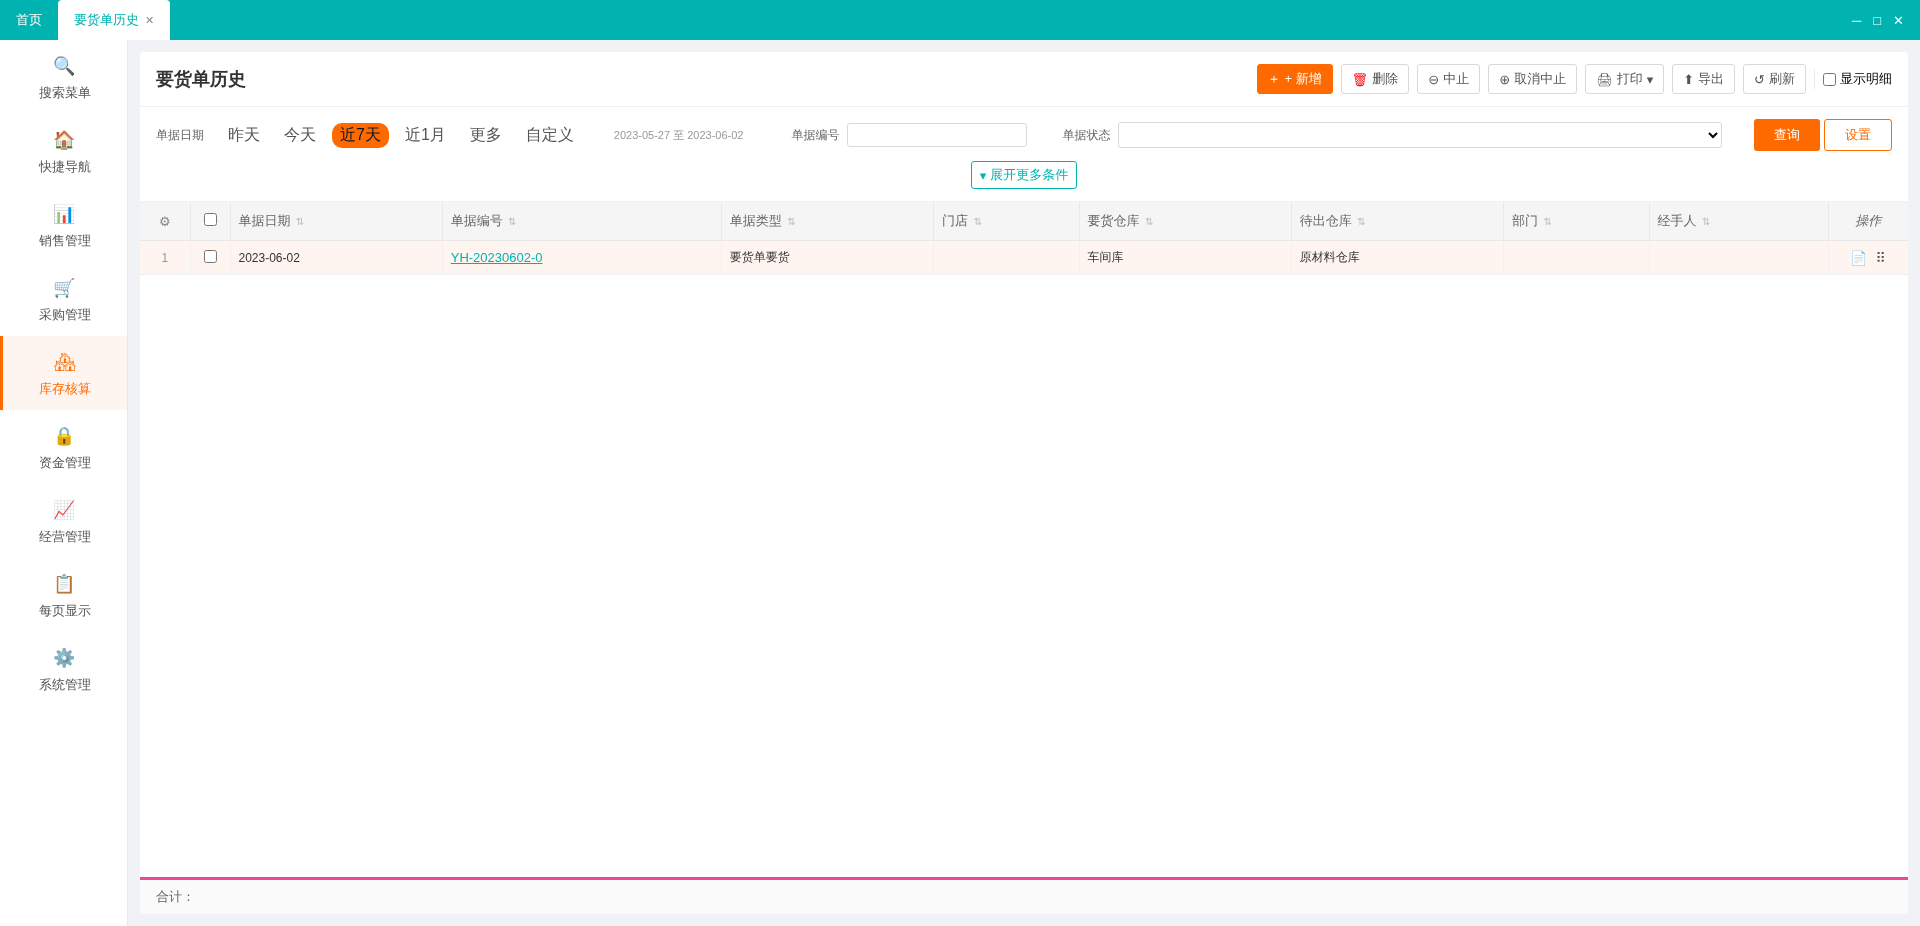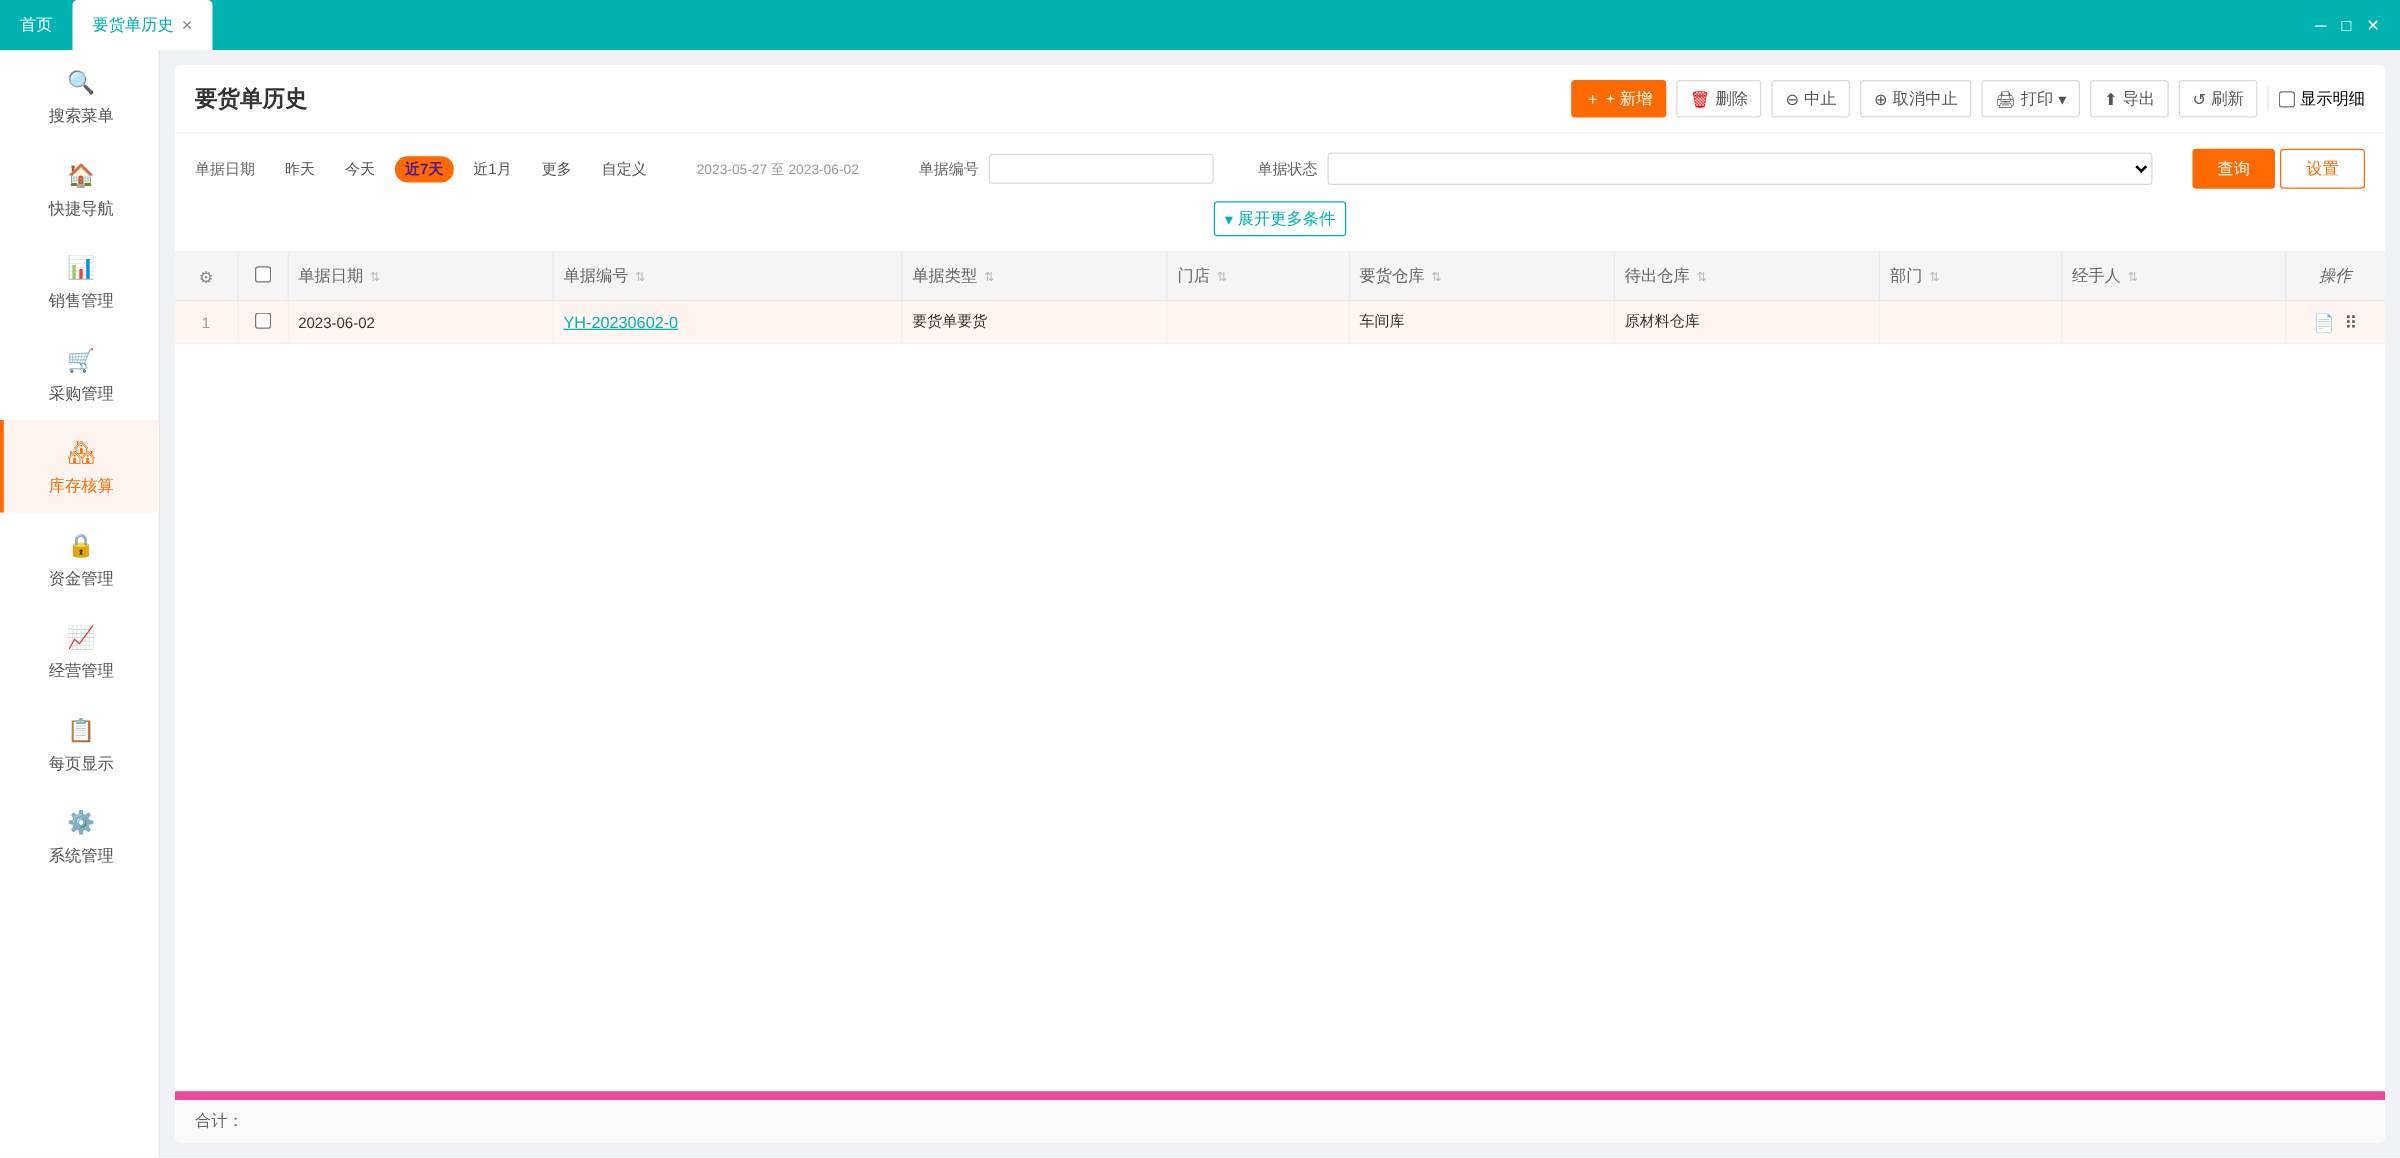--- a/index.html
+++ b/index.html
@@ -164,27 +164,26 @@
     }
     .filter-date-shortcuts {
       display: flex;
       align-items: center;
       gap: 8px;
     }
     .date-shortcut {
       padding: 2px 8px;
       border-radius: 10px;
       cursor: pointer;
-      font-size: 12px;
+      font-size: 16px;
       color: #555;
     }
     .date-shortcut.active {
       background: #ff6a00;
-      color: #4c1d95;
-      font-weight: bold;
+      color: #0f172a;
     }
     .filter-date-range {
       font-size: 11px;
       color: #999;
       margin-left: 16px;
     }
     .filter-input-group {
       display: flex;
       align-items: center;
       gap: 8px;
@@ -276,21 +275,21 @@
     tbody td:last-child { border-right: none; }
     .col-index { width: 50px; text-align: center; color: #999; }
     .col-checkbox { width: 40px; text-align: center; }
     .col-setting { width: 50px; text-align: center; }
     .col-actions { width: 80px; text-align: center; }
     .link-text { color: #00b3b0; cursor: pointer; text-decoration: underline; }
     .action-icon { cursor: pointer; color: #555; font-size: 14px; margin: 0 2px; }
 
     
     .table-footer-summary {
-      border-top: 7px solid #ec4899;
+      border-top: 3px solid #ec4899;
       padding: 8px 16px;
       background: #fafafa;
       display: flex;
       align-items: center;
       gap: 16px;
       color: #666;
       font-size: 12px;
     }
 
     

